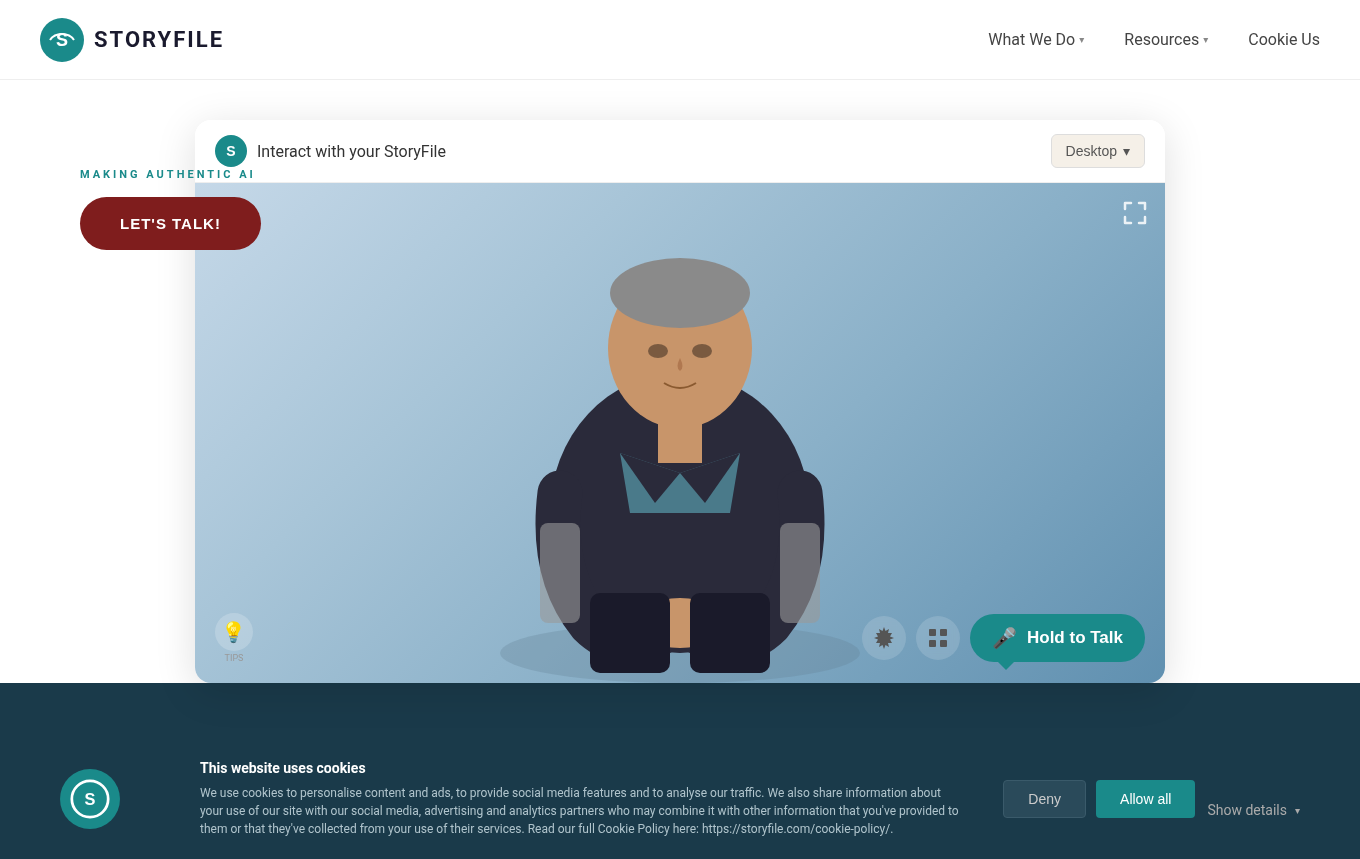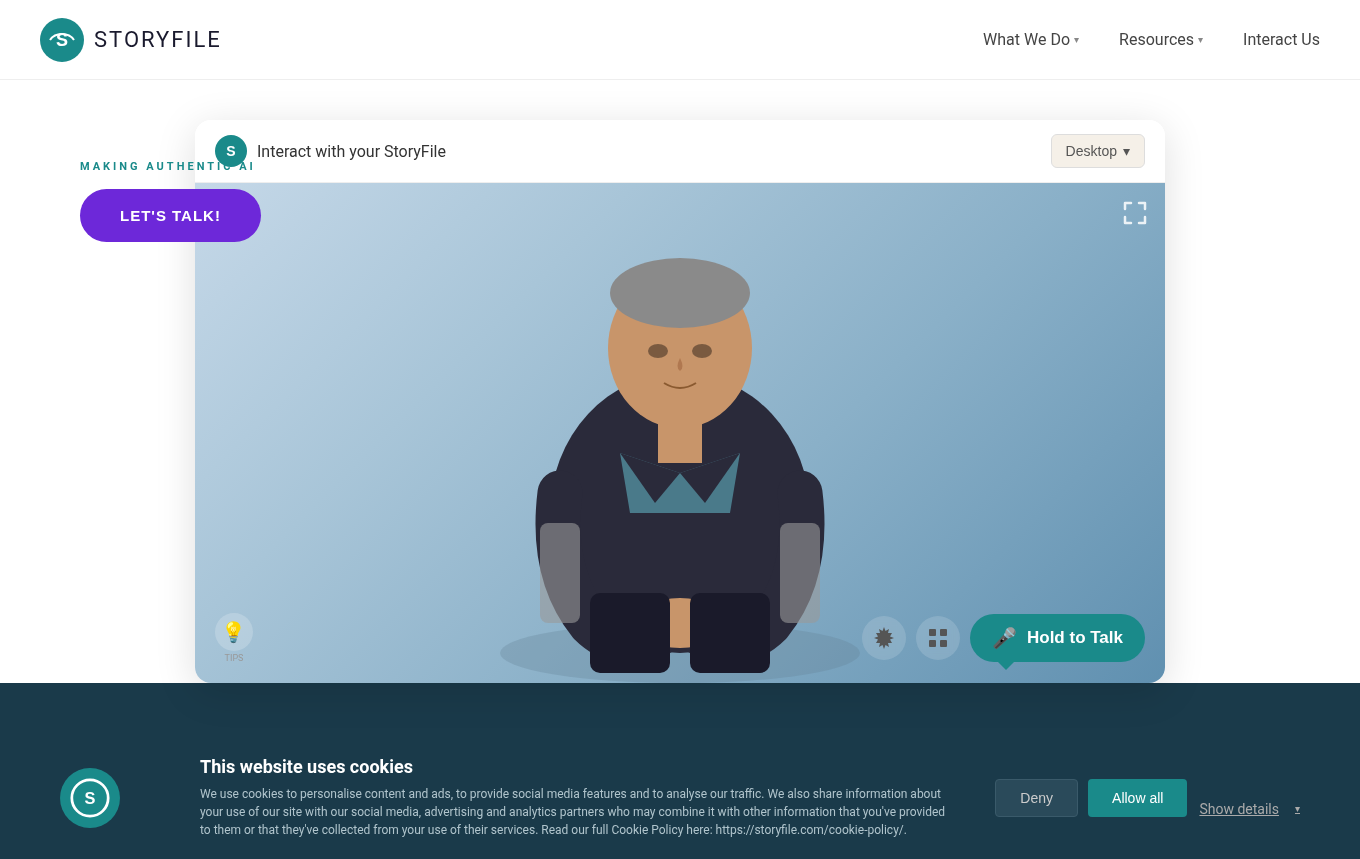--- a/index.html
+++ b/index.html
@@ -26,21 +26,21 @@
       display: flex;
       align-items: center;
       gap: 10px;
     }
     .logo-icon {
       width: 44px;
       height: 44px;
     }
     .logo-text {
       font-size: 22px;
-      font-weight: 400;
+      font-weight: 700;
       letter-spacing: 2px;
       color: #1a1a2e;
     }
     .nav-links {
       display: flex;
       align-items: center;
       gap: 40px;
     }
     .nav-item {
       display: flex;
@@ -62,21 +62,21 @@
       align-items: flex-start;
       justify-content: center;
       padding: 40px 60px 0 60px;
       background: #fff;
       min-height: 600px;
       position: relative;
     }
     .hero-text {
       position: absolute;
       left: 80px;
-      top: 80px;
+      top: 88px;
       z-index: 5;
       max-width: 300px;
     }
     .making-authentic {
       font-size: 11px;
       font-weight: 700;
       letter-spacing: 3px;
       color: #1a8a8a;
       text-transform: uppercase;
       margin-bottom: 16px;
@@ -88,21 +88,21 @@
       line-height: 1.15;
       margin-bottom: 24px;
     }
     .hero-subtitle {
       font-size: 14px;
       color: #1a8a8a;
       line-height: 1.6;
       margin-bottom: 32px;
     }
     .lets-talk-btn {
-      background: #6d28d9;
+      background: #7f1d1d;
       color: #fff;
       border: none;
       border-radius: 40px;
       padding: 18px 40px;
       font-size: 15px;
       font-weight: 700;
       letter-spacing: 1px;
       cursor: pointer;
       text-transform: uppercase;
     }
@@ -313,21 +313,21 @@
       border-radius: 50%;
       display: flex;
       align-items: center;
       justify-content: center;
     }
     .cookie-content {
       flex: 1;
       margin-right: 40px;
     }
     .cookie-title {
-      font-size: 18px;
+      font-size: 14px;
       font-weight: 700;
       color: #fff;
       margin-bottom: 8px;
     }
     .cookie-text {
       font-size: 12px;
       color: #b0c4cc;
       line-height: 1.5;
       max-width: 800px;
     }
@@ -356,26 +356,25 @@
       border: none;
       border-radius: 4px;
       padding: 10px 24px;
       font-size: 14px;
       font-weight: 400;
       cursor: pointer;
     }
     .show-details {
       display: flex;
       align-items: center;
-      gap: 16px;
+      gap: 8px;
       color: #aaa;
       font-size: 14px;
       cursor: pointer;
       white-space: nowrap;
-      text-decoration: underline;
     }
     .show-details-chevron {
       font-size: 10px;
       color: #aaa;
     }
   </style>
 </head>
 <body>
 
 <nav class="navbar">
@@ -390,21 +389,21 @@
   <div class="nav-links">
     <a class="nav-item">
       <span>What We Do</span>
       <span class="chevron-down">▾</span>
     </a>
     <a class="nav-item">
       <span>Resources</span>
       <span class="chevron-down">▾</span>
     </a>
     <a class="nav-item">
-      <span>Interact Us</span>
+      <span>Cookie Us</span>
     </a>
   </div>
 </nav>
 
 <div class="hero">
 
   <div class="hero-text">
     <div class="making-authentic">MAKING AUTHENTIC AI</div>
     <button class="lets-talk-btn">LET'S TALK!</button>
   </div>

